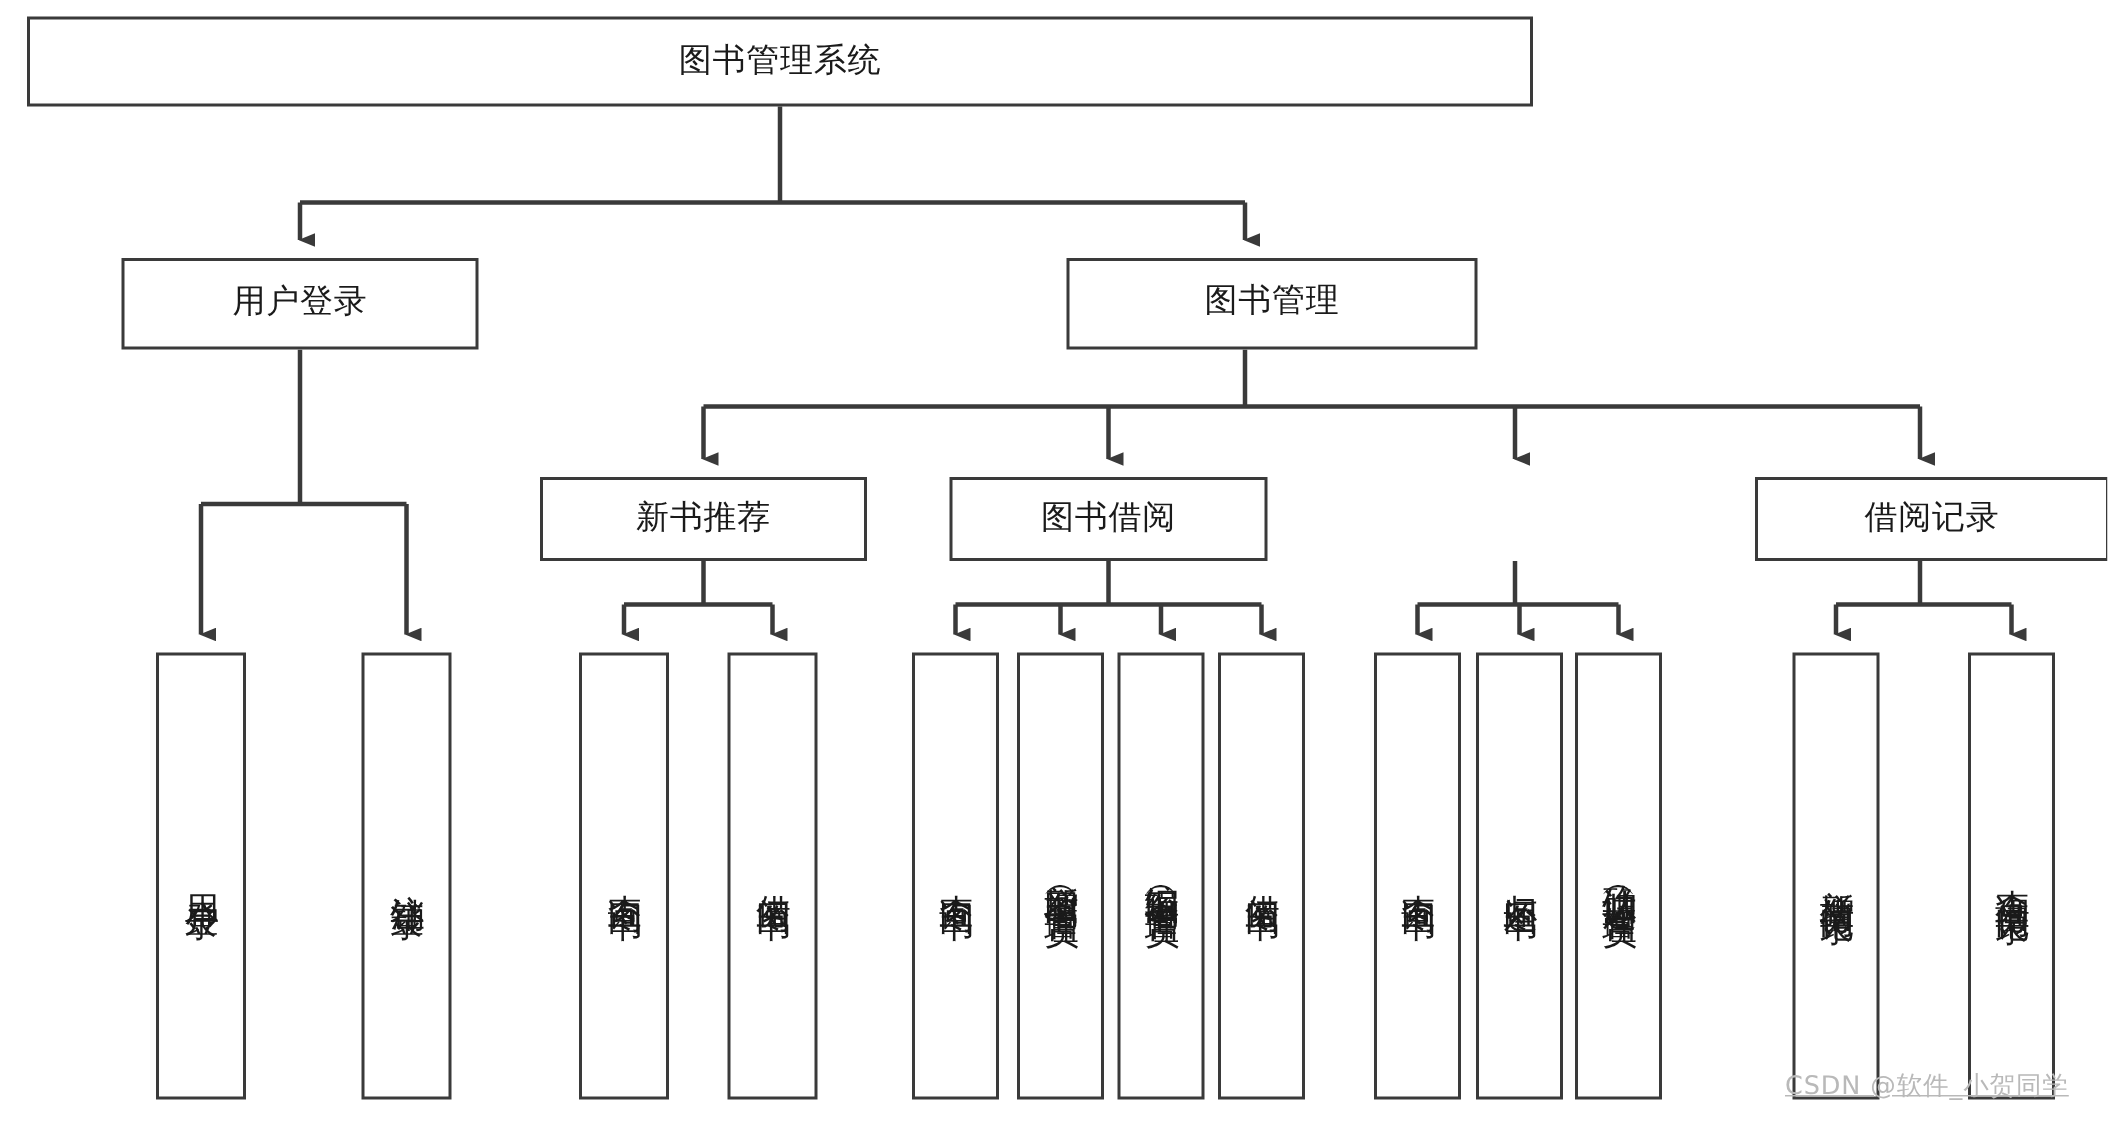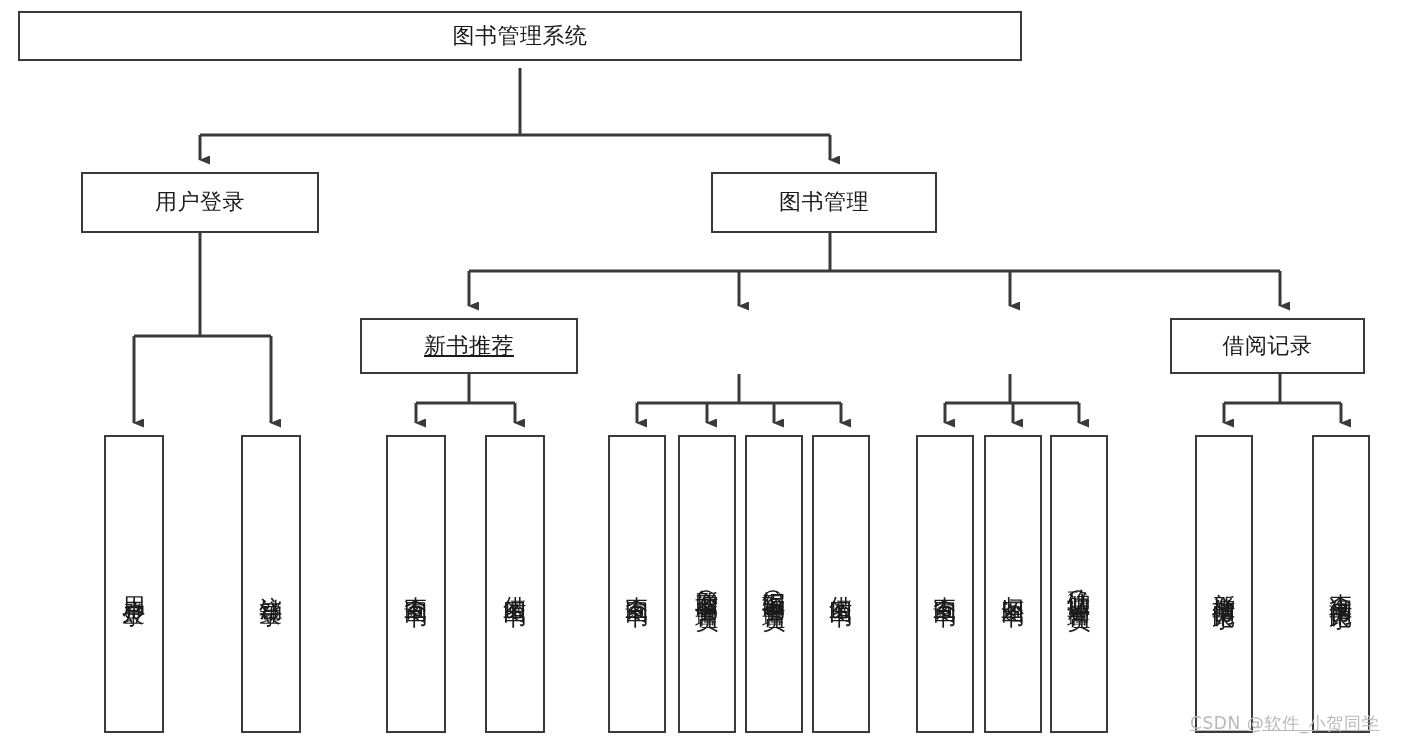--- a/index.html
+++ b/index.html
@@ -122,39 +122,42 @@
       <path d="M1013,403 L1013,423" marker-end="url(#arrowhead)"></path>
       <path d="M1079,403 L1079,423" marker-end="url(#arrowhead)"></path>
 
       <path d="M1280,374 L1280,403"></path>
       <path d="M1224,403 L1341,403"></path>
       <path d="M1224,403 L1224,423" marker-end="url(#arrowhead)"></path>
       <path d="M1341,403 L1341,423" marker-end="url(#arrowhead)"></path>
     </g>
   </svg>
 
-  <div class="node horiz" style="left:18px; top:11px; width:1004px; height:50px;">
+  <div class="node horiz" style="left:18px; top:11px; width:1004px; height:60px;">
     <span class="node-label">图书管理系统</span>
   </div>
 
   <div class="node horiz" style="left:81px; top:172px; width:238px; height:61px;">
     <span class="node-label">用户登录</span>
   </div>
 
-  <div class="node horiz" style="left:711px; top:172px; width:226px; height:61px;">
+  <div class="node horiz" style="left:711px; top:172px; width:274px; height:61px;font-family:Liberation Mono, monospace;">
     <span class="node-label">图书管理</span>
   </div>
 
-  <div class="node horiz" style="left:360px; top:318px; width:218px; height:56px;text-decoration:underline;">
+  <div class="node horiz" style="left:360px; top:318px; width:218px; height:56px;">
     <span class="node-label">新书推荐</span>
   </div>
 
-
-
-  <div class="node horiz" style="left:1170px; top:318px; width:195px; height:56px;">
+  <div class="node horiz" style="left:633px; top:318px; width:212px; height:56px;">
+    <span class="node-label">图书借阅</span>
+  </div>
+
+
+  <div class="node horiz" style="left:1170px; top:318px; width:236px; height:56px;">
     <span class="node-label">借阅记录</span>
   </div>
 
   <div class="node vert" style="left:104px; top:435px; width:60px; height:298px;">
     <span class="node-label">用户登录</span>
   </div>
 
   <div class="node vert" style="left:241px; top:435px; width:60px; height:298px;">
     <span class="node-label">注销登录</span>
   </div>

